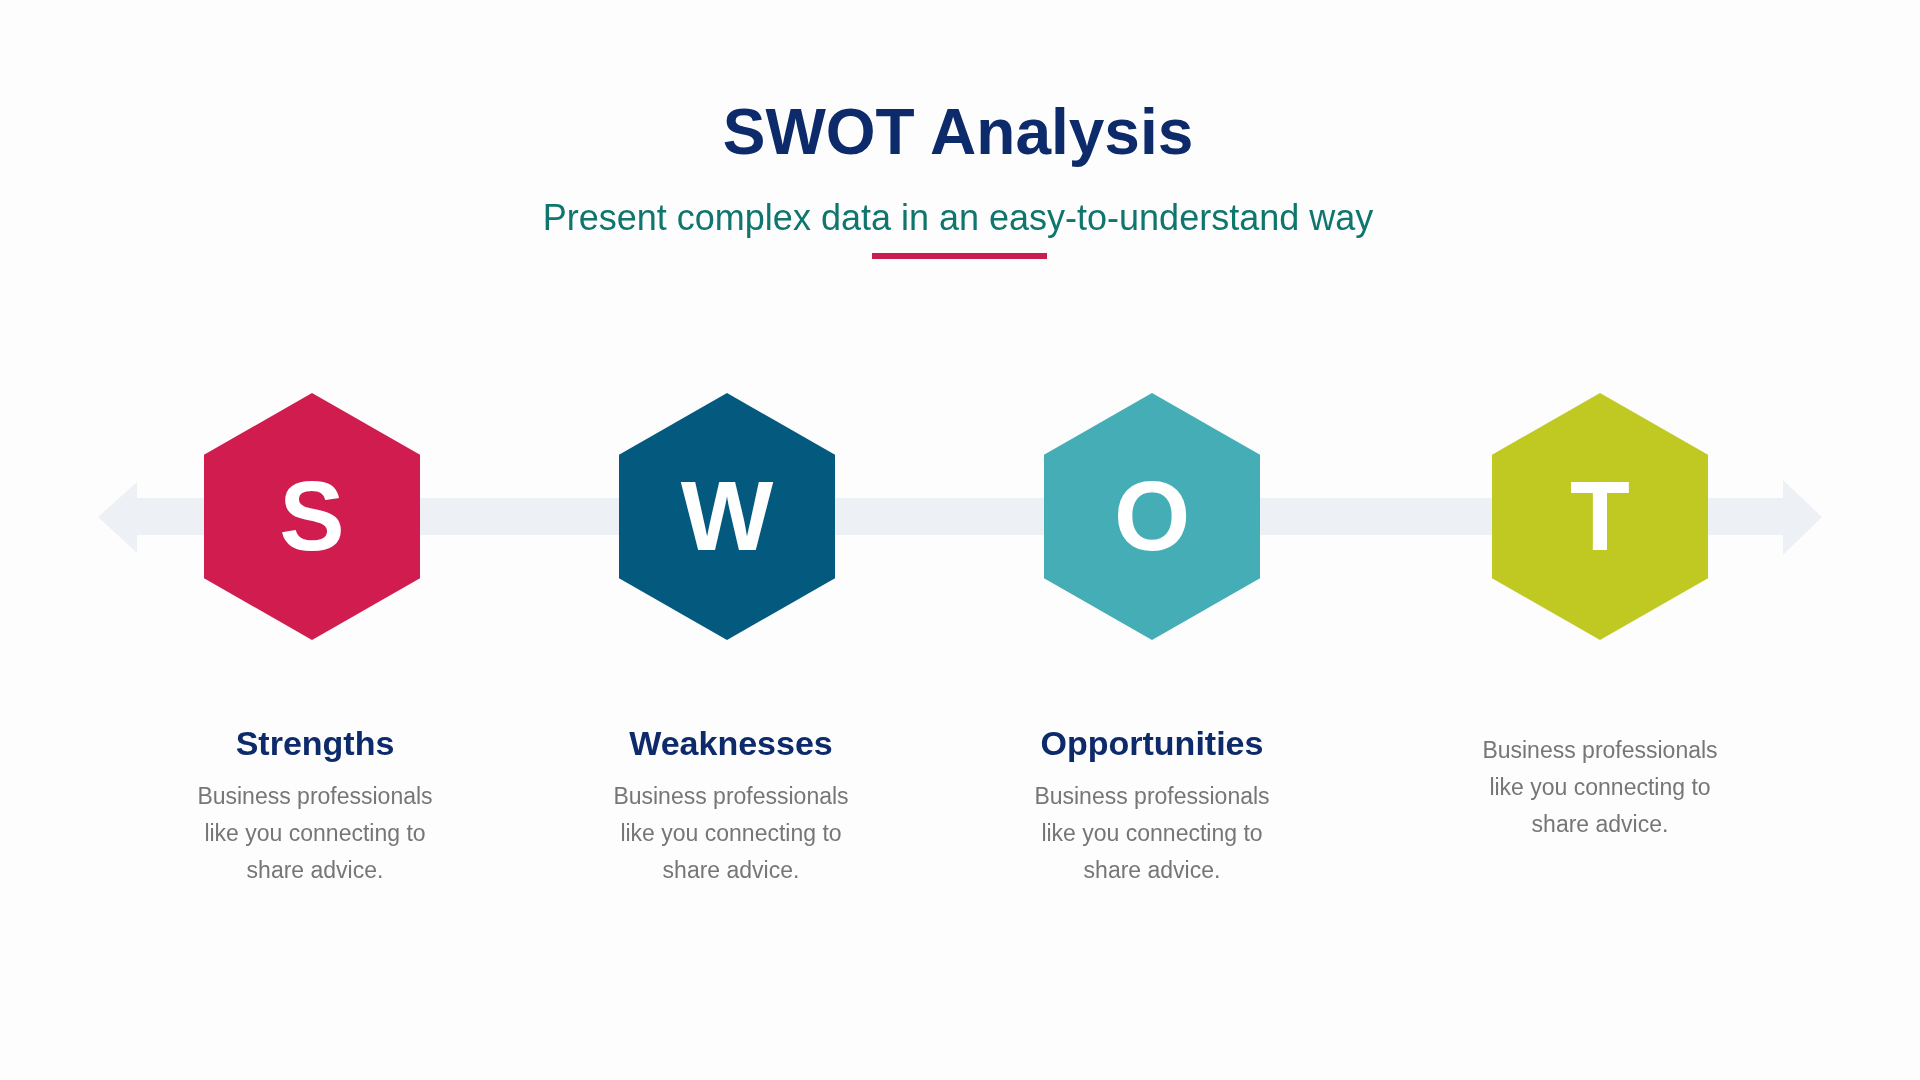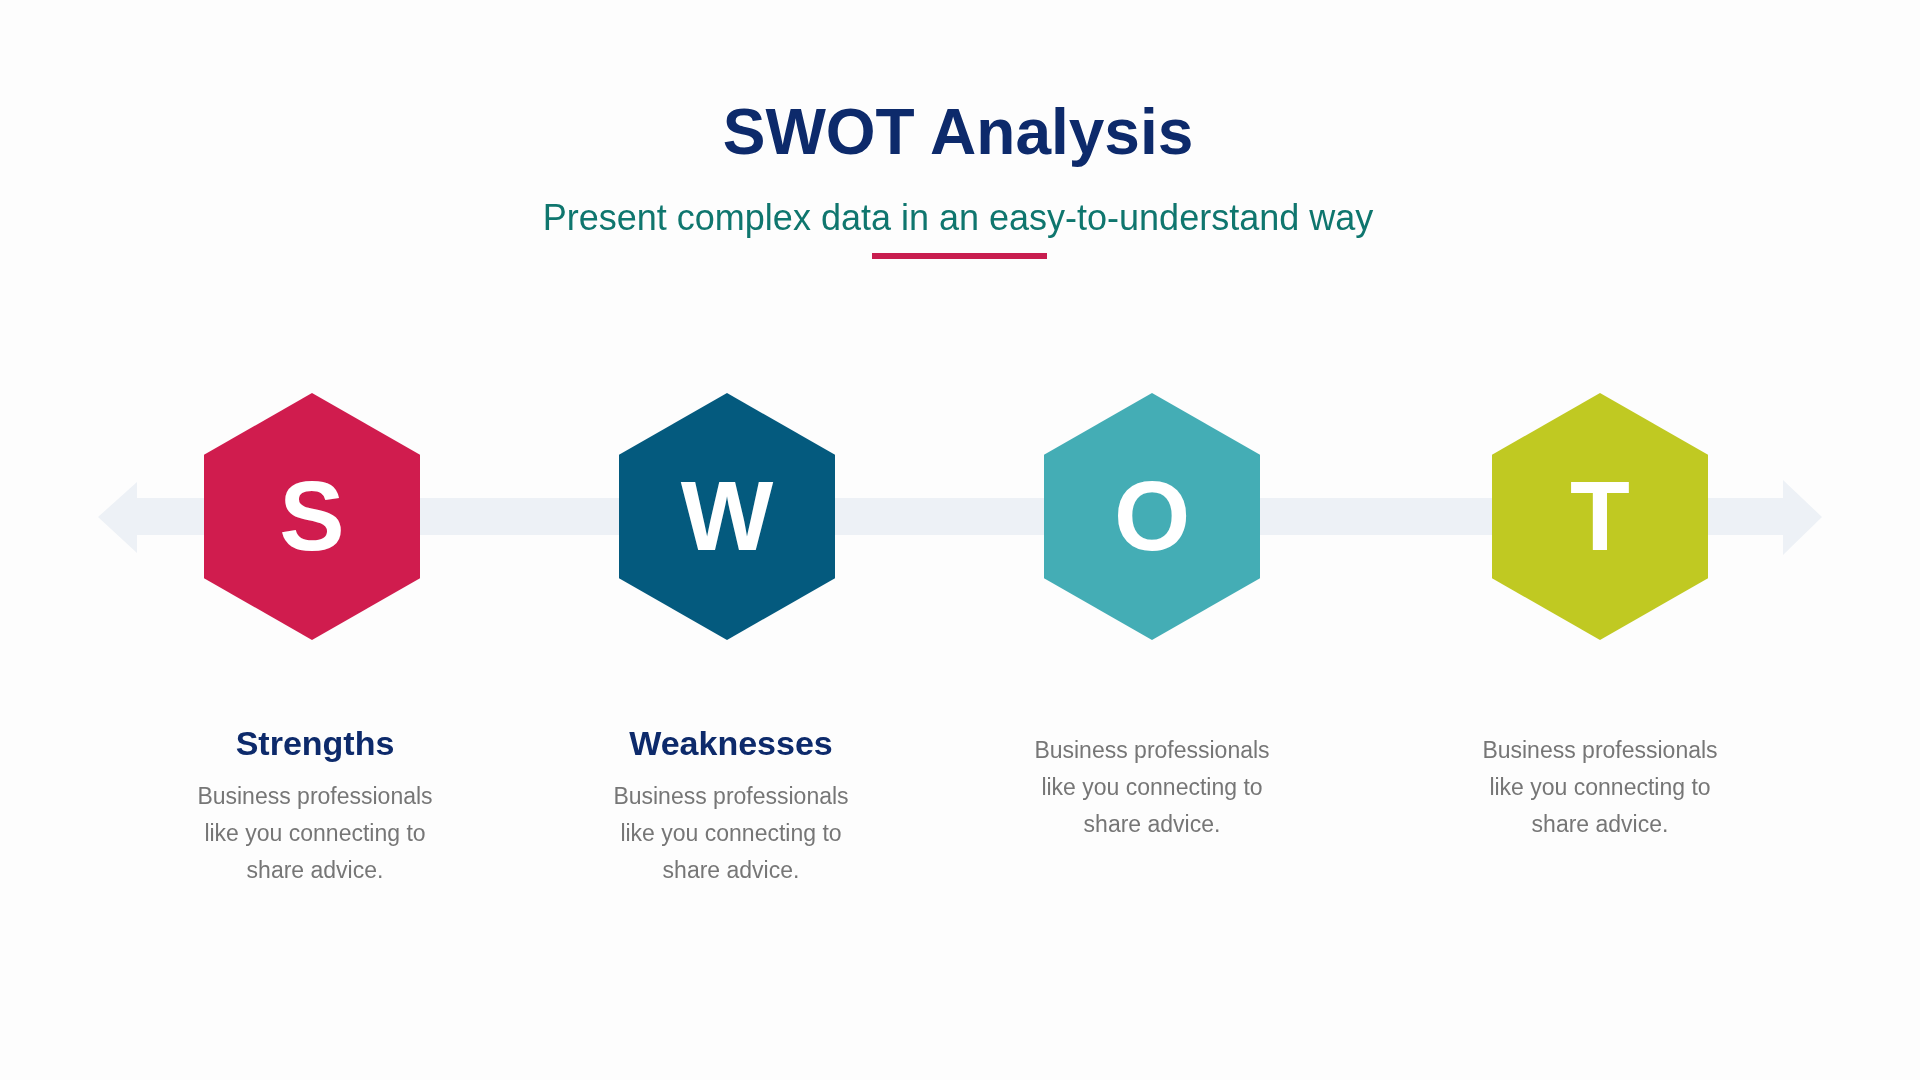--- a/index.html
+++ b/index.html
@@ -89,20 +89,21 @@
 </div>
 <div class="card" style="left:541px;">
   <div class="card-title" style="color: rgb(13, 42, 107);">Weaknesses</div>
   <div class="card-desc" style="color: rgb(118, 118, 118);">
     <span>Business professionals</span>
     <span>like you connecting to</span>
     <span>share advice.</span>
   </div>
 </div>
 <div class="card" style="left:962px;">
+  <div class="card-title" style="color: rgb(13, 42, 107);">Opportunities</div>
   <div class="card-desc" style="color: rgb(118, 118, 118);">
     <span>Business professionals</span>
     <span>like you connecting to</span>
     <span>share advice.</span>
   </div>
 </div>
 <div class="card" style="left:1410px;">
   <div class="card-desc" style="color: rgb(118, 118, 118);">
     <span>Business professionals</span>
     <span>like you connecting to</span>

